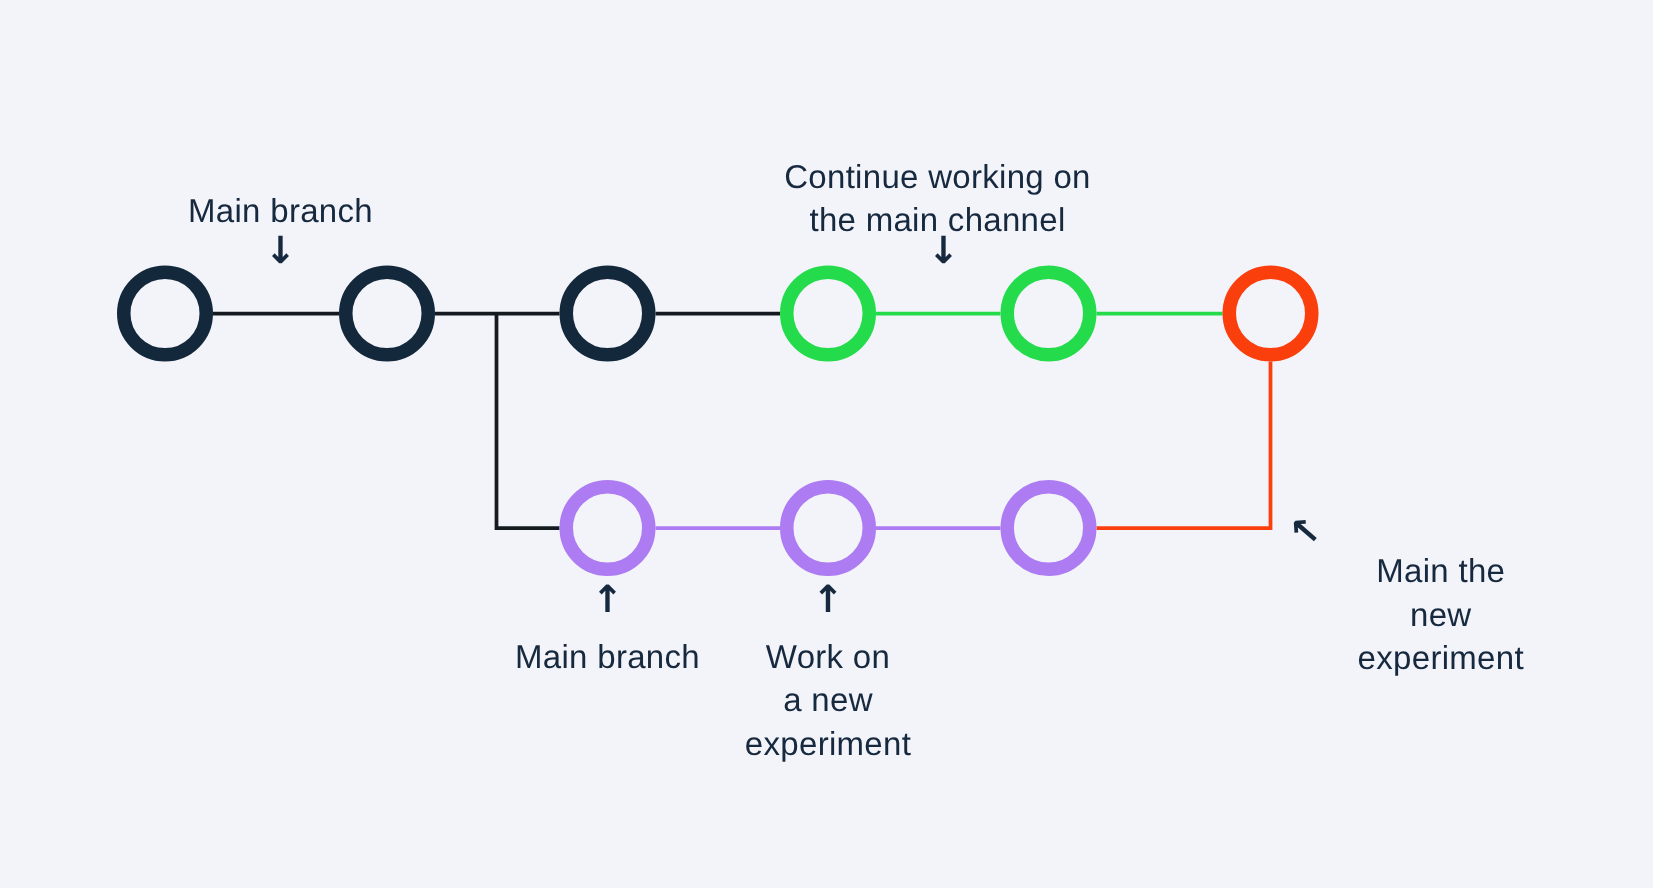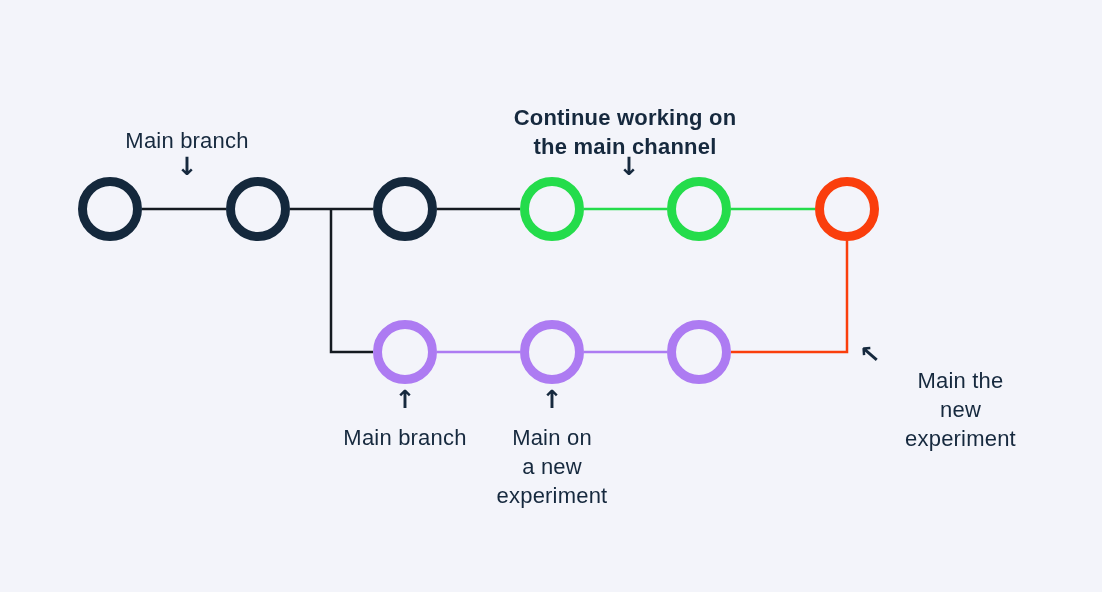--- a/index.html
+++ b/index.html
@@ -47,21 +47,21 @@
     color: var(--text, #16293e);
     font-family: "DejaVu Sans", sans-serif;
     font-size: 25px;
     line-height: 28px;
     font-weight: 600;
     text-align: center;
   }
   
   .pos-top-main-text     { left: 87px;  top: 126px; width: 200px; }
   .pos-top-main-arrow    { left: 87px;  top: 153px; width: 200px; }
-  .pos-continue-text     { left: 491px; top: 103px; width: 268px; font-weight: bold; }
+  .pos-continue-text     { left: 491px; top: 103px; width: 268px; }
   .pos-continue-arrow    { left: 499px; top: 153px; width: 260px; }
   .pos-bottom-main-arrow { left: 305px; top: 386px; width: 200px; }
   .pos-bottom-main-text  { left: 305px; top: 423px; width: 200px; }
   .pos-work-arrow        { left: 452px; top: 386px; width: 200px; }
   .pos-work-text         { left: 452px; top: 423px; width: 200px; }
   .pos-merge-arrow       { left: 850px; top: 341px; width: 40px; transform: rotate(-4deg); }
   .pos-merge-text        { left: 858px; top: 366px; width: 205px; }
 </style>
 </head>
 <body>
@@ -96,21 +96,21 @@
   <div class="ann-arrow pos-top-main-arrow">↓</div>
 
   <div class="ann-text pos-continue-text">Continue working on
 the main channel</div>
   <div class="ann-arrow pos-continue-arrow">↓</div>
 
   <div class="ann-arrow pos-bottom-main-arrow">↑</div>
   <div class="ann-text pos-bottom-main-text">Main branch</div>
 
   <div class="ann-arrow pos-work-arrow">↑</div>
-  <div class="ann-text pos-work-text">Main on
+  <div class="ann-text pos-work-text">Work on
 a new
 experiment</div>
 
   <div class="ann-arrow pos-merge-arrow">↖</div>
   <div class="ann-text pos-merge-text">Main the
 new
 experiment</div>
 
 </div>
 

